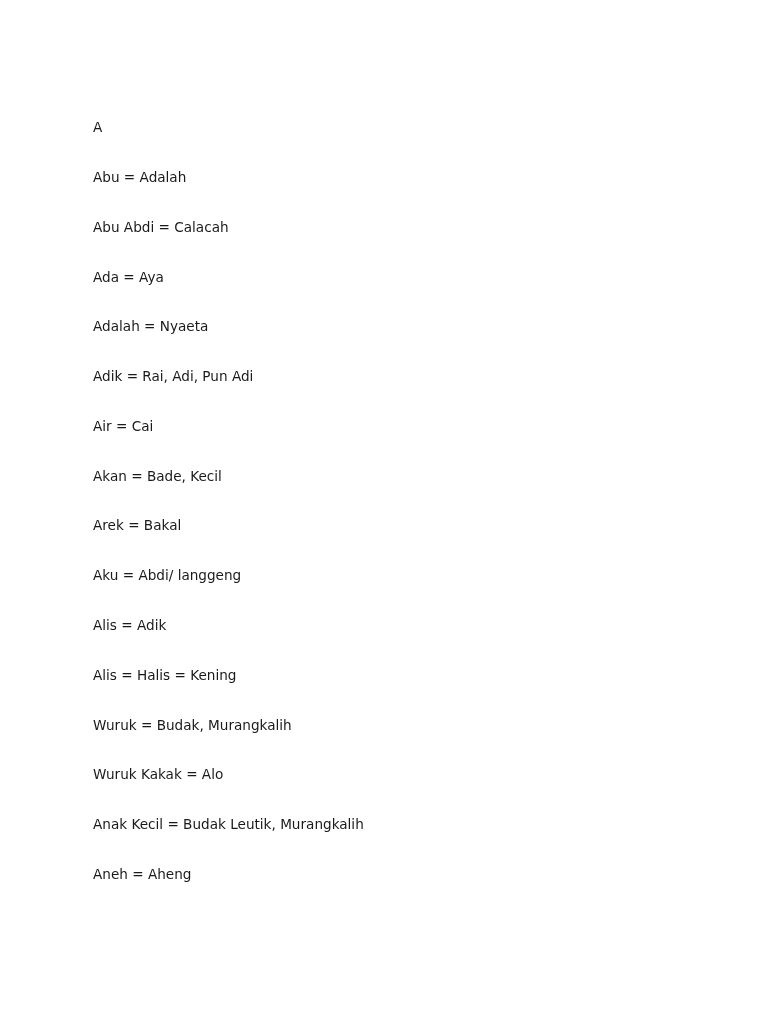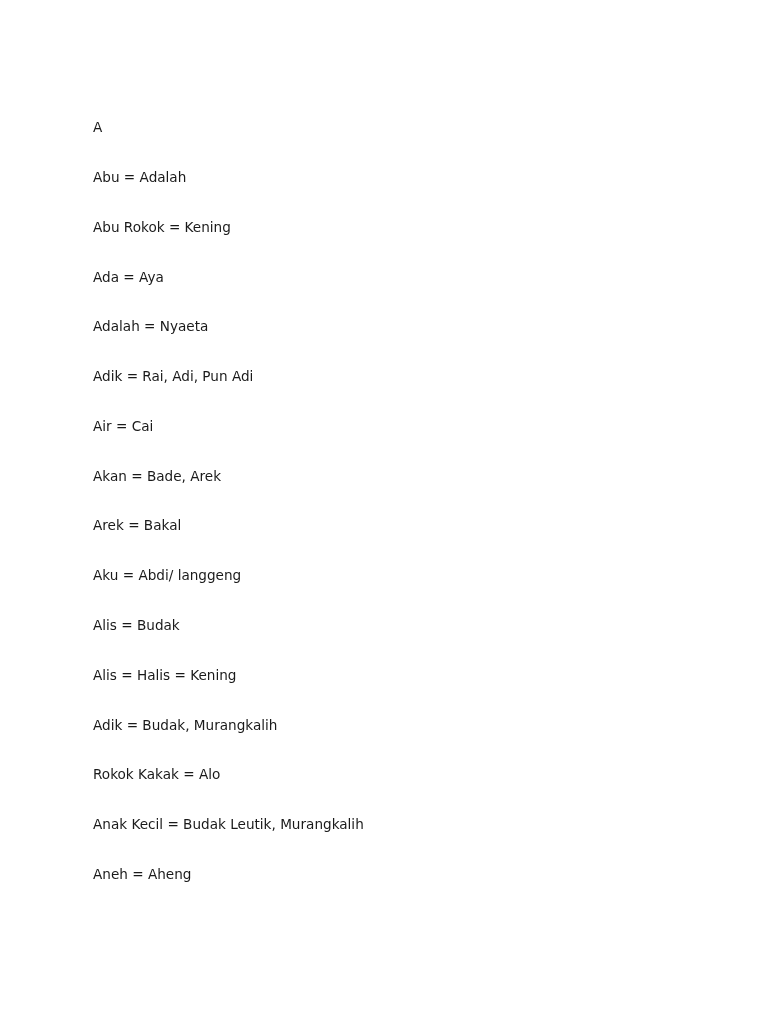--- a/index.html
+++ b/index.html
@@ -36,32 +36,32 @@
       height: 16.6px;
     }
   </style>
 </head>
 <body>
 
 <div class="page">
   <div class="content">
     <span class="line">A</span>
     <span class="line">Abu = Adalah</span>
-    <span class="line">Abu Rokok = Kening</span>
+    <span class="line">Abu Abdi = Calacah</span>
     <span class="line">Ada = Aya</span>
     <span class="line">Adalah = Nyaeta</span>
     <span class="line">Adik = Rai, Adi, Pun Adi</span>
     <span class="line">Air = Cai</span>
-    <span class="line">Akan = Bade, Arek</span>
+    <span class="line">Akan = Bade, Kecil</span>
     <span class="line">Arek = Bakal</span>
     <span class="line">Aku = Abdi/ langgeng</span>
-    <span class="line">Alis = Budak</span>
+    <span class="line">Alis = Adik</span>
     <span class="line">Alis = Halis = Kening</span>
-    <span class="line">Adik = Budak, Murangkalih</span>
-    <span class="line">Rokok Kakak = Alo</span>
+    <span class="line">Wuruk = Budak, Murangkalih</span>
+    <span class="line">Wuruk Kakak = Alo</span>
     <span class="line">Anak Kecil = Budak Leutik, Murangkalih</span>
     <span class="line">Aneh = Aheng</span>
     
     
     
     
     
     
     
     

